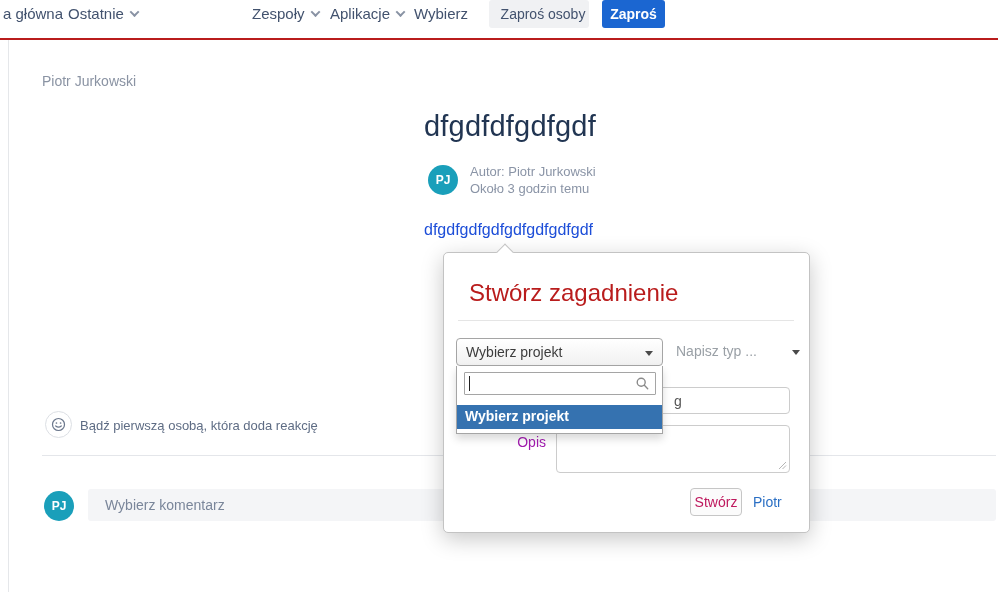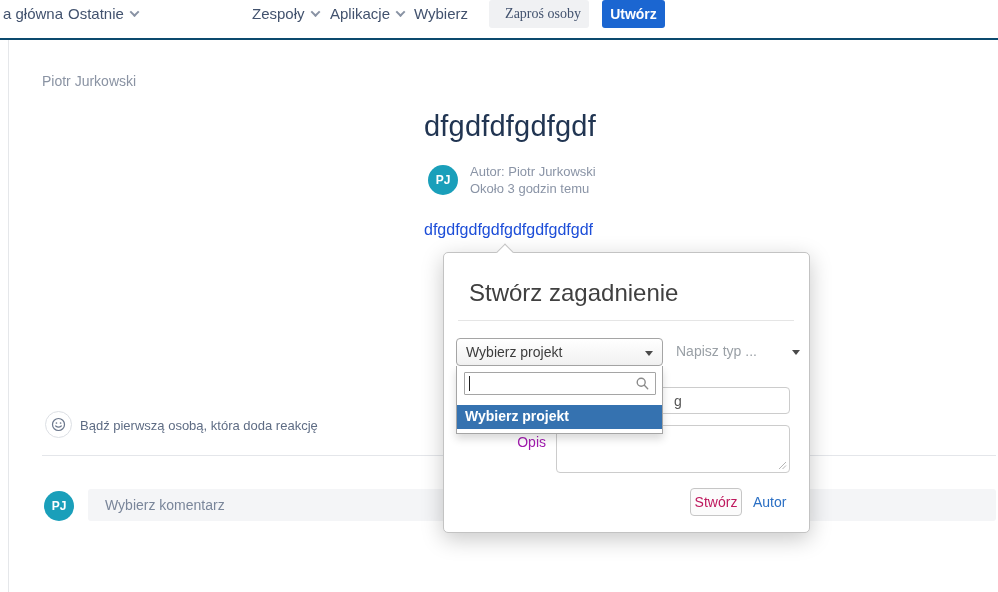--- a/index.html
+++ b/index.html
@@ -1,24 +1,24 @@
 <!DOCTYPE html>
 <html><head>
 <meta charset="utf-8">
 <style>
   * { margin:0; padding:0; box-sizing:border-box; }
   html,body { background:#fff; }
   body { font-family:"Liberation Sans", sans-serif; }
   #screen { position:relative; width:998px; height:592px; background:#fff; overflow:hidden; }
 
   
-  .topnav { position:absolute; left:0; top:0; width:998px; height:40px; background:#fff; border-bottom:2px solid #0c4a6e; z-index:3; }
+  .topnav { position:absolute; left:0; top:0; width:998px; height:40px; background:#fff; border-bottom:2px solid #b91c1c; z-index:3; }
   .nav-item { position:absolute; top:0; height:28px; line-height:28px; font-size:15px; color:#42526e; cursor:pointer; white-space:nowrap; }
   .nav-chevron { display:inline-block; width:7px; height:7px; border-right:2px solid #8993a4; border-bottom:2px solid #8993a4; transform:rotate(45deg) translate(-1px,-1px); margin-left:7px; vertical-align:2px; }
-  .btn-invite { position:absolute; left:489px; top:0; width:100px; height:28px; background:#f0f1f3; border:none; border-radius:3px; font-size:14px; color:#42526e; font-family:Liberation Serif, serif; cursor:pointer;padding-left:8px; }
+  .btn-invite { position:absolute; left:489px; top:0; width:100px; height:28px; background:#f0f1f3; border:none; border-radius:3px; font-size:14px; color:#42526e; font-family:Liberation Sans, sans-serif; cursor:pointer;padding-left:8px; }
   .btn-create { position:absolute; left:602px; top:0; width:63px; height:28px; background:#1b66d1; border:none; border-radius:3px; font-size:14px; font-weight:bold; color:#fff; font-family:inherit; cursor:pointer; }
 
   
   .left-rule { position:absolute; left:8px; top:40px; width:1px; height:552px; background:#e5e7ea; }
   .crumb-author { position:absolute; left:42px; top:73px; font-size:14px; color:#8a93a3; cursor:pointer; }
   .page-title { position:absolute; left:424px; top:110px; font-size:29px; font-weight:500; color:#213552; letter-spacing:.2px; }
   .byline-avatar { position:absolute; left:428px; top:165px; width:30px; height:30px; border-radius:50%; background:#1a9fba; color:#fff; font-size:12px; font-weight:bold; text-align:center; line-height:30px; }
   .byline-author { position:absolute; left:470px; top:164px; font-size:13px; color:#8a94a6; }
   .byline-time { position:absolute; left:470px; top:181px; font-size:13px; color:#8a94a6; }
   .body-text { position:absolute; left:424px; top:221px; font-size:16px; color:#1d4ed8; }
@@ -27,21 +27,21 @@
   .reaction-hint { position:absolute; left:80px; top:418px; font-size:13px; color:#5e6c84; }
   .content-divider { position:absolute; left:42px; top:455px; width:954px; height:1px; background:#e4e6ea; }
 
   .comment-avatar { position:absolute; left:44px; top:491px; width:30px; height:30px; border-radius:50%; background:#1a9fba; color:#fff; font-size:12px; font-weight:bold; text-align:center; line-height:30px; }
   .comment-box { position:absolute; left:88px; top:489px; width:908px; height:32px; background:#f4f5f7; border-radius:3px; cursor:text; }
   .comment-placeholder { position:absolute; left:17px; top:8px; font-size:14px; color:#7a869a; }
 
   
   .modal { position:absolute; left:443px; top:252px; width:367px; height:281px; background:#fff; border:1px solid #c3c3c3; border-radius:5px; box-shadow:0 6px 22px rgba(0,0,0,.22); z-index:10; }
   .modal-caret { position:absolute; left:55px; top:-7px; width:12px; height:12px; background:#fff; border-left:1px solid #c3c3c3; border-top:1px solid #c3c3c3; transform:rotate(45deg); }
-  .modal-title { position:absolute; left:25px; top:26px; font-size:24px; font-weight:400; color:#404040; }
+  .modal-title { position:absolute; left:25px; top:26px; font-size:24px; font-weight:400; color:#b91c1c; }
   .modal-divider { position:absolute; left:14px; top:67px; width:336px; height:1px; background:#e5e5e5; }
 
   .dd-trigger { position:absolute; left:12px; top:85px; width:207px; height:28px; background:linear-gradient(#ffffff,#f1f1f1); border:1px solid #a5a5a5; border-radius:4px; cursor:pointer; }
   .dd-trigger-label { position:absolute; left:9px; top:5px; font-size:14px; color:#3c3c3c; }
   .tri-down { position:absolute; width:0; height:0; border-left:4px solid transparent; border-right:4px solid transparent; border-top:5px solid #4a4a4a; }
   .dd-trigger .tri-down { right:9px; top:12px; }
 
   .type-dd { position:absolute; left:232px; top:90px; width:126px; height:20px; cursor:pointer; }
   .type-dd-label { position:absolute; left:0; top:0; font-size:14px; color:#9aa0a6; }
   .type-dd .tri-down { right:2px; top:7px; }
@@ -68,21 +68,21 @@
 
 <div id="screen">
 
   <div class="topnav">
     <span class="nav-item" style="left:3px"><span>a główna</span></span>
     <span class="nav-item" style="left:68px"><span>Ostatnie</span><span class="nav-chevron"></span></span>
     <span class="nav-item" style="left:252px"><span>Zespoły</span><span class="nav-chevron"></span></span>
     <span class="nav-item" style="left:330px"><span>Aplikacje</span><span class="nav-chevron"></span></span>
     <span class="nav-item" style="left:414px"><span>Wybierz</span></span>
     <button class="btn-invite">Zaproś osoby</button>
-    <button class="btn-create">Utwórz</button>
+    <button class="btn-create">Zaproś</button>
   </div>
 
   <div class="left-rule"></div>
 
   <div class="crumb-author">Piotr Jurkowski</div>
   <h1 class="page-title">dfgdfdfgdfgdf</h1>
 
   <div class="byline-avatar">PJ</div>
   <div class="byline-author">Autor: Piotr Jurkowski</div>
   <div class="byline-time">Około 3 godzin temu</div>
@@ -139,16 +139,16 @@
 
     <div class="desc-label">Opis</div>
     <div class="desc-textarea">
       <svg class="resize-grip" width="9" height="9" viewBox="0 0 9 9">
         <line x1="1" y1="8" x2="8" y2="1" stroke="#b5b5b5" stroke-width="1"></line>
         <line x1="4.5" y1="8" x2="8" y2="4.5" stroke="#b5b5b5" stroke-width="1"></line>
       </svg>
     </div>
 
     <button class="btn-modal-create">Stwórz</button>
-    <a class="link-cancel">Autor</a>
+    <a class="link-cancel">Piotr</a>
   </div>
 
 </div>
 
 </body></html>

